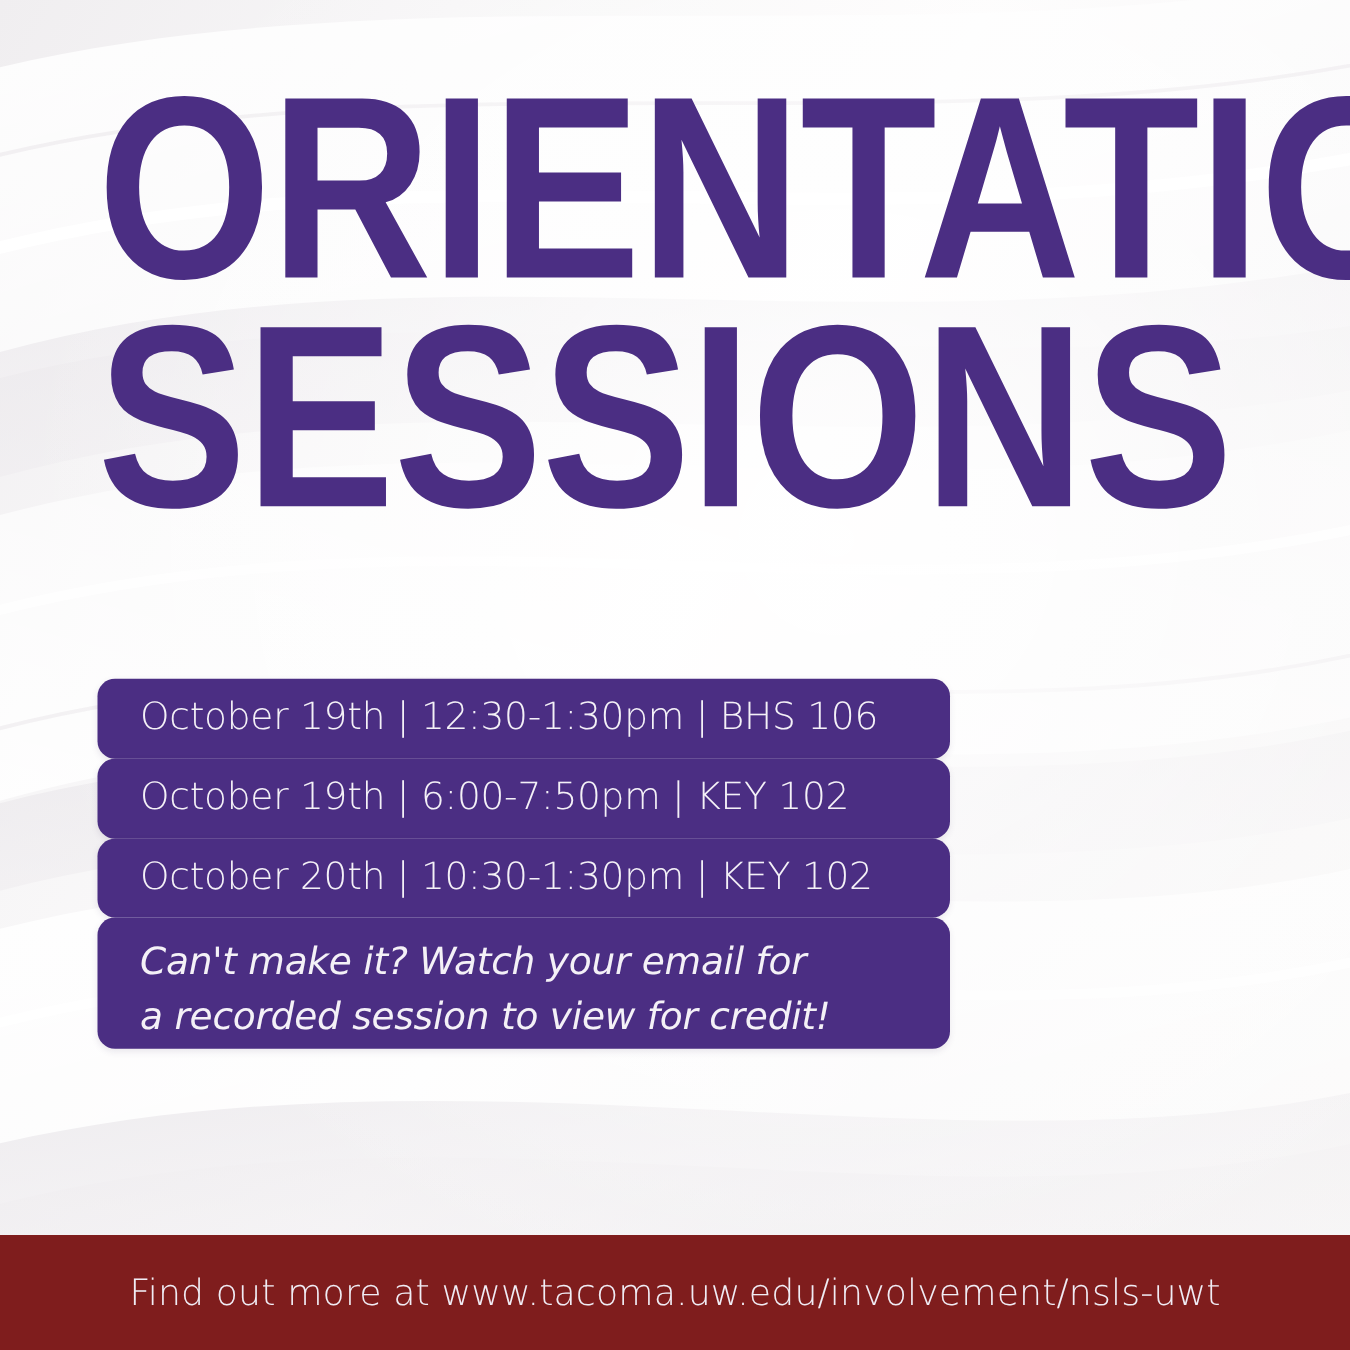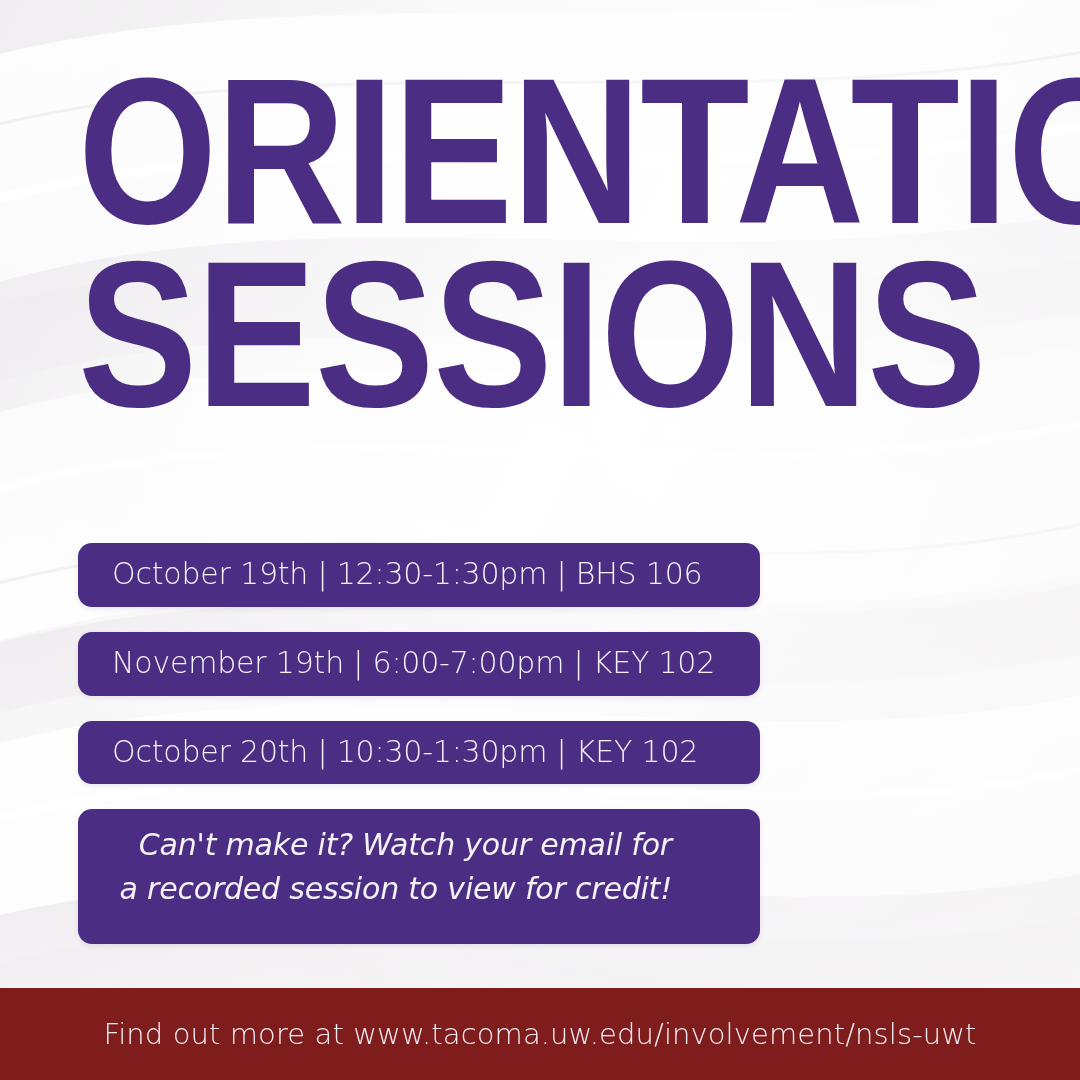--- a/index.html
+++ b/index.html
@@ -72,37 +72,35 @@
     position: absolute;
     left: 78px;
     top: 543px;
     width: 682px;
   }
   .pill {
     background: #4B2E83;
     border-radius: 14px;
     box-sizing: border-box;
     padding: 12px 0 14px 34px;
-    margin-bottom: 25px;
     box-shadow: 0 2px 5px rgba(70,50,100,0.10);
   }
   .pill-text {
     display: block;
     color: #f4f1f7;
     font-family: "DejaVu Sans", sans-serif;
     font-weight: 300;
     font-size: 30px;
     line-height: 1.26;
     letter-spacing: -0.2px;
     white-space: nowrap;
   }
   .pill.note {
-    padding: 14px 20px 34px 34px;
+    padding: 14px 20px 4px 34px;
     margin-bottom: 0;
-    text-align: right;
   }
   .note-text {
     display: block;
     color: #f4f1f7;
     font-family: "DejaVu Sans", sans-serif;
     font-weight: 300;
     font-style: italic;
     font-size: 30px;
     line-height: 1.44;
     letter-spacing: -0.2px;
@@ -172,21 +170,21 @@
     <span class="headline-line l2">SESSIONS</span>
   </div>
 
   <div class="sessions">
 
     <div class="pill">
       <span class="pill-text">October 19th | 12:30-1:30pm | BHS 106</span>
     </div>
 
     <div class="pill">
-      <span class="pill-text">November 19th | 6:00-7:00pm | KEY 102</span>
+      <span class="pill-text">October 19th | 6:00-7:50pm | KEY 102</span>
     </div>
 
     <div class="pill">
       <span class="pill-text">October 20th | 10:30-1:30pm | KEY 102</span>
     </div>
 
     <div class="pill note">
       <span class="note-text">Can't make it? Watch your email for a recorded session to view for credit!</span>
     </div>
 

